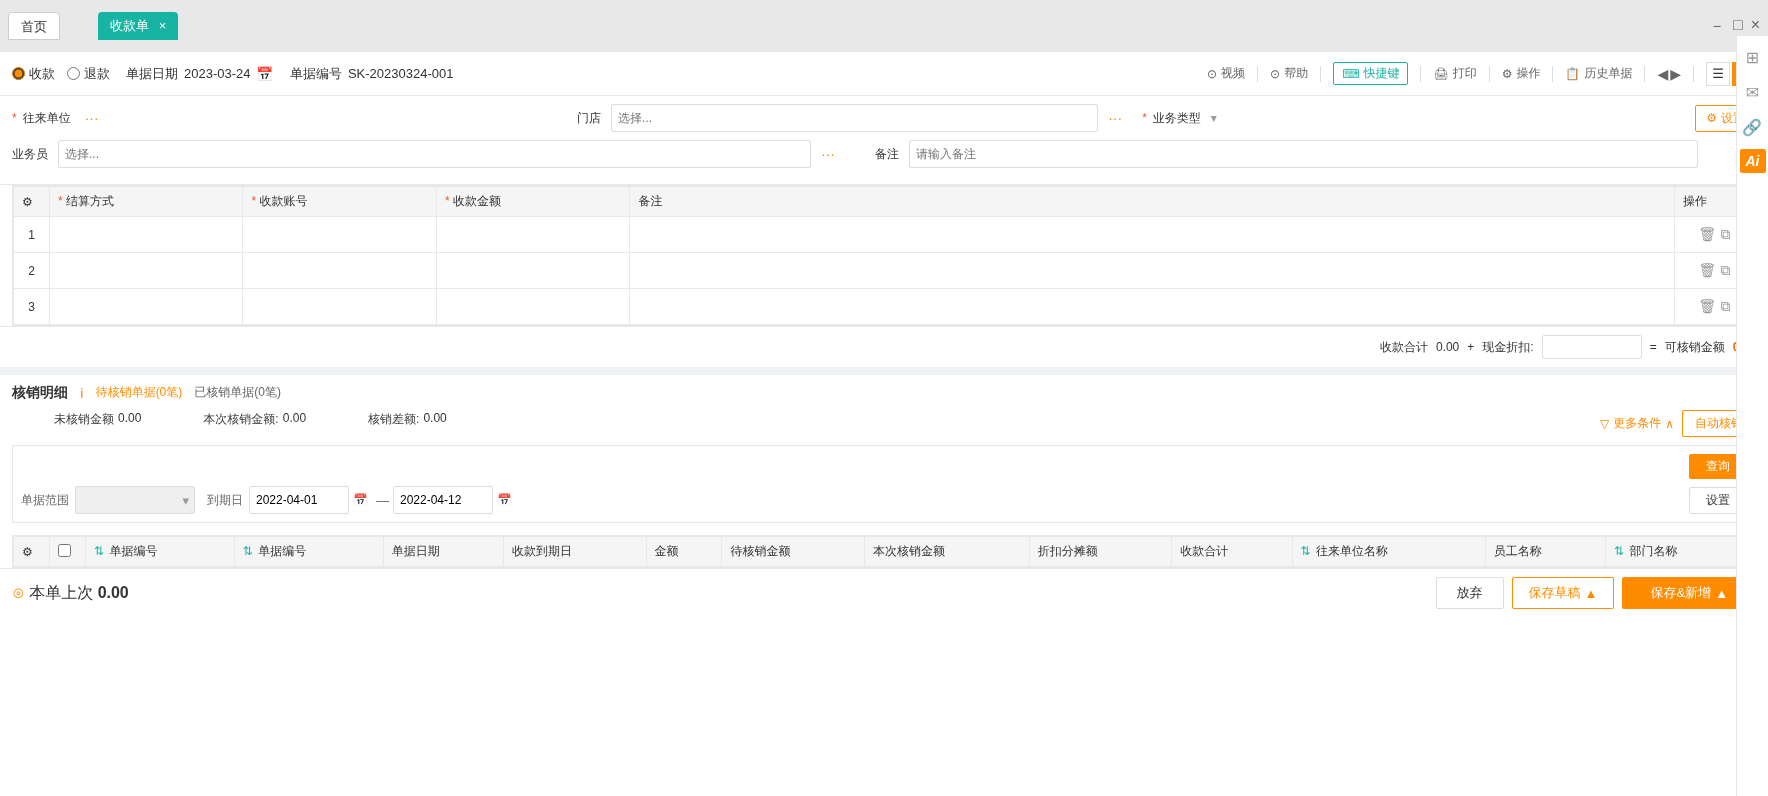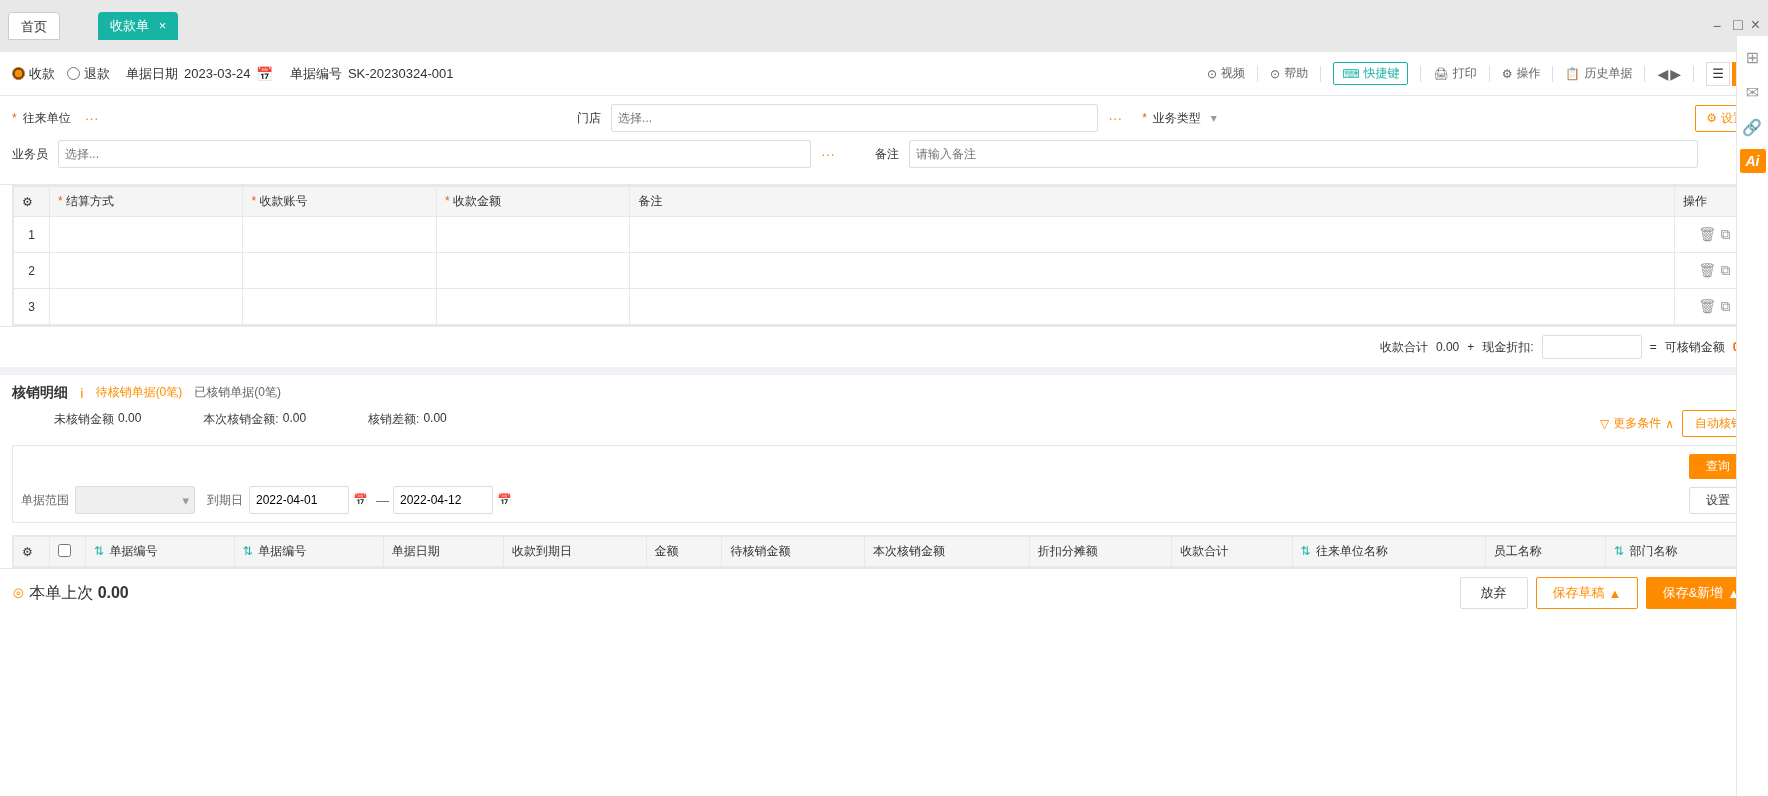--- a/index.html
+++ b/index.html
@@ -91,21 +91,21 @@
     .bottom-table { width: 100%; border-collapse: collapse; }
     .bottom-table th { background: #f5f5f5; border: 1px solid #e8e8e8; padding: 6px 8px; font-size: 12px; font-weight: normal; text-align: left; white-space: nowrap; }
     .checkbox-th { width: 36px; text-align: center; }
     .th-settings-sm { width: 36px; text-align: center; }
 
     
     .footer { display: flex; align-items: center; padding: 8px 12px; background: #fff; border-top: 1px solid #e8e8e8; gap: 12px; }
     .footer-actions { margin-left: auto; display: flex; gap: 8px; }
     .btn-discard { padding: 6px 20px; background: #fff; border: 1px solid #ddd; border-radius: 2px; color: #333; font-size: 13px; cursor: pointer; }
     .btn-save-draft { padding: 6px 16px; background: #fff; border: 1px solid #ff8c00; border-radius: 2px; color: #ff8c00; font-size: 13px; cursor: pointer; display: flex; align-items: center; gap: 4px; }
-    .btn-save-new { padding: 6px 16px; background: #ff8c00; border: none; border-radius: 2px; color: #fff; font-size: 13px; cursor: pointer; display: flex; align-items: center; gap: 4px; }
+    .btn-save-new { padding: 6px 28px; background: #ff8c00; border: none; border-radius: 2px; color: #fff; font-size: 13px; cursor: pointer; display: flex; align-items: center; gap: 4px; }
 
     
     .right-sidebar { position: fixed; right: 0; top: 36px; width: 32px; background: #fff; border-left: 1px solid #e8e8e8; display: flex; flex-direction: column; align-items: center; padding: 8px 0; gap: 8px; height: calc(796px - 36px); }
     .sidebar-icon { color: #999; cursor: pointer; font-size: 16px; padding: 4px; }
     .sidebar-icon-orange { color: #ff8c00; background: #ff8c00; color: #fff; padding: 4px 6px; border-radius: 2px; cursor: pointer; font-size: 12px; }
   </style>
 </head>
 <body>
 
 <div class="tab-bar">

